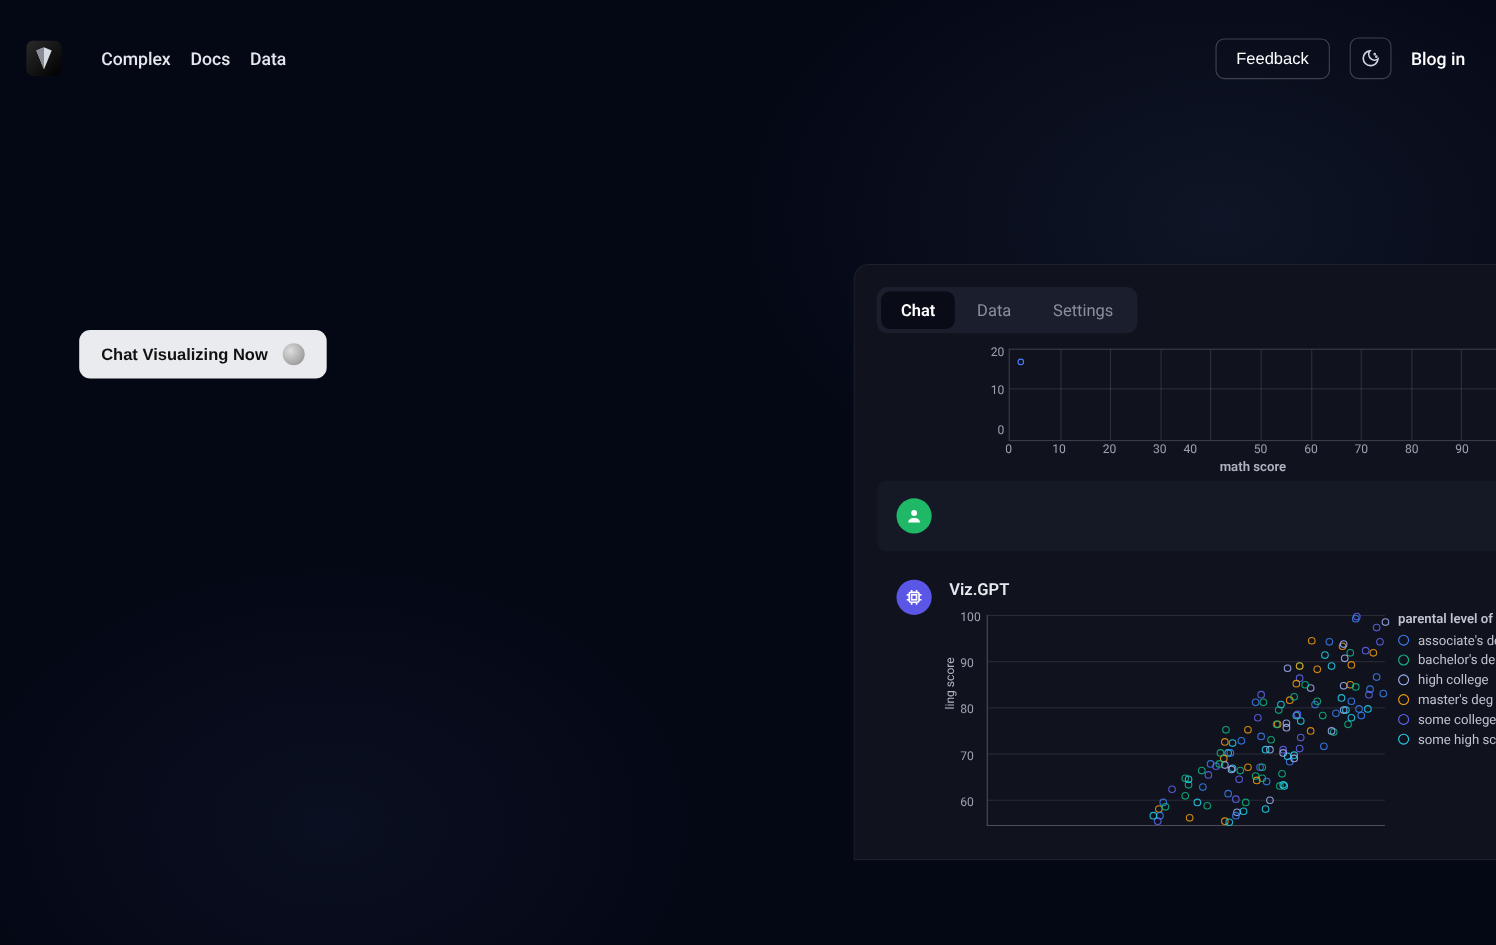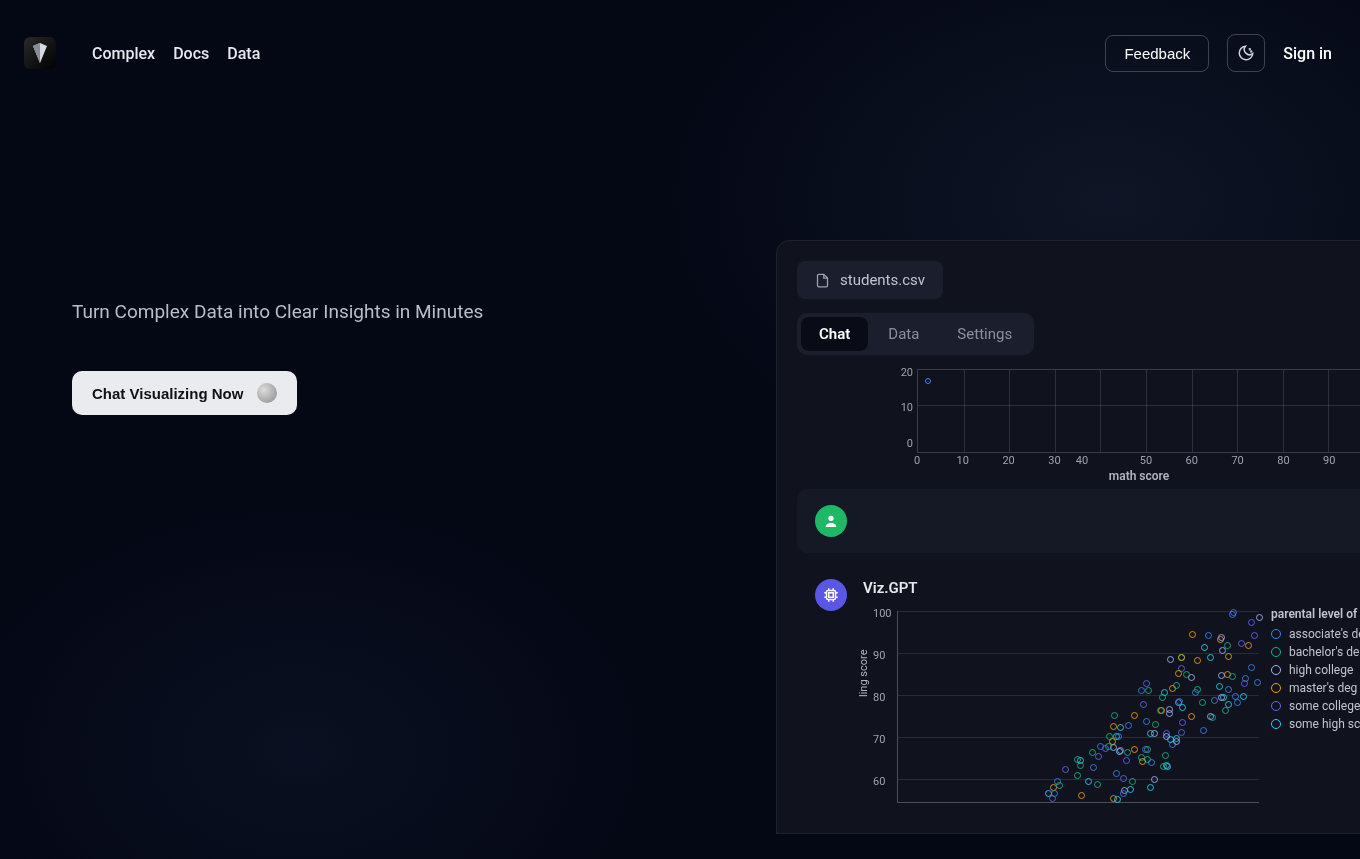--- a/index.html
+++ b/index.html
@@ -340,40 +340,32 @@
   </div>
   <div class="header-right">
     <button class="feedback-btn">Feedback</button>
     <button class="theme-btn">
       <svg width="18" height="18" viewBox="0 0 24 24" fill="none" stroke="currentColor" stroke-width="2">
         <path d="M21 12.8A9 9 0 1 1 11.2 3a7 7 0 0 0 9.8 9.8z"></path>
         <circle cx="17" cy="7" r="0.6" fill="currentColor"></circle>
         <circle cx="19" cy="10" r="0.6" fill="currentColor"></circle>
       </svg>
     </button>
-    <span class="signin">Sign in</span>
+    <span class="signin">Blog in</span>
   </div>
 </div>
 
 <div class="hero">
-  <p class="hero-sub">Turn Complex Data into Clear Insights in Minutes</p>
   <button class="cta">
     <span>Chat Visualizing Now</span>
     <span class="cta-dot"></span>
   </button>
 </div>
 
 <div class="demo">
-  <div class="file-chip">
-    <svg width="15" height="15" viewBox="0 0 24 24" fill="none" stroke="#9ea2b0" stroke-width="2">
-      <path d="M14 2H6a2 2 0 0 0-2 2v16a2 2 0 0 0 2 2h12a2 2 0 0 0 2-2V8z"></path>
-      <path d="M14 2v6h6"></path>
-    </svg>
-    <span>students.csv</span>
-  </div>
   <div style="display:block;">
     <div class="tabs">
       <div class="tab active">Chat</div>
       <div class="tab">Data</div>
       <div class="tab">Settings</div>
     </div>
   </div>
 
   
   <div class="mini-chart">

